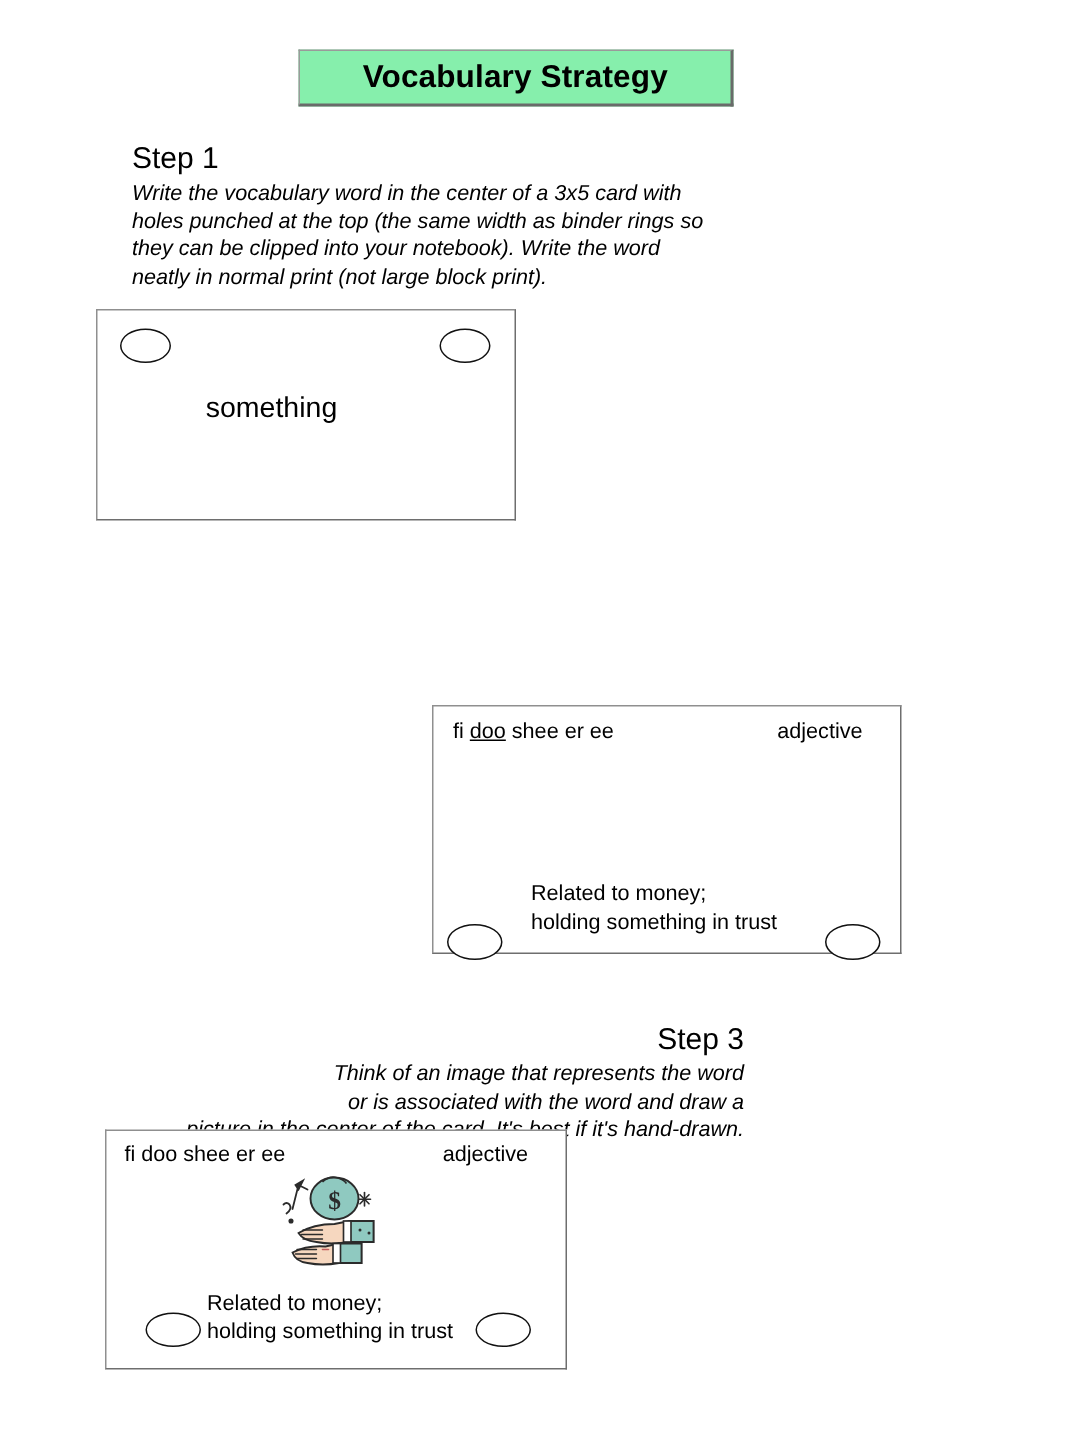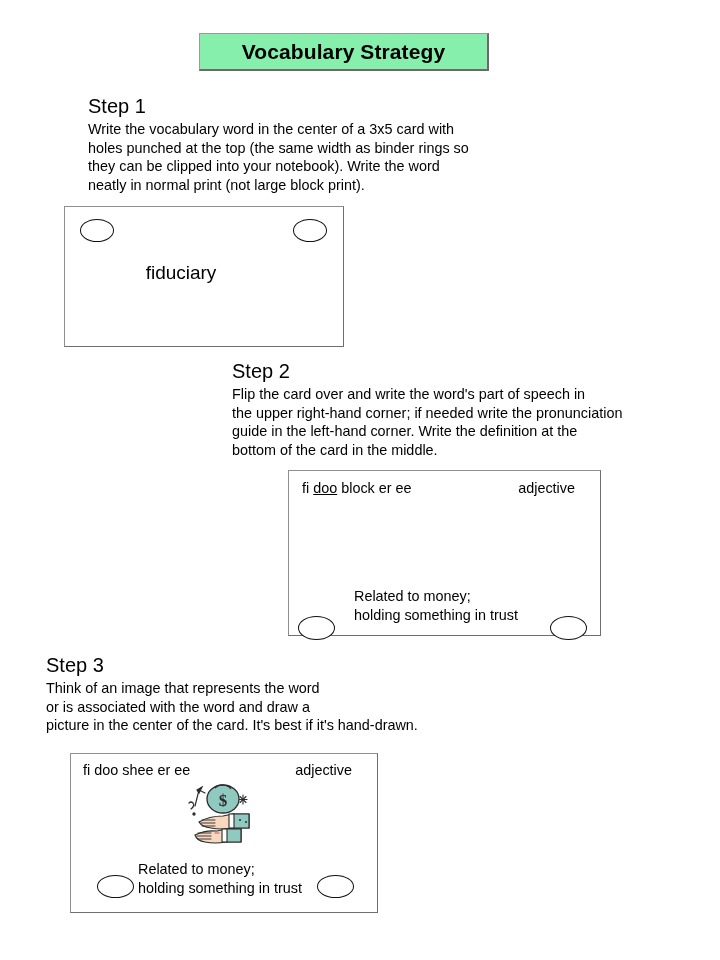--- a/index.html
+++ b/index.html
@@ -52,25 +52,26 @@
     font-weight: normal;
     line-height: 1.15;
     margin: 0 0 2px 0;
     white-space: nowrap;
   }
   .step-body {
     font-size: 14.4px;
     line-height: 1.30;
     margin: 0;
     white-space: pre-line;
+    font-style: italic;
   }
 
   #step1 { position: absolute; left: 64px;  top: 95px;  width: 470px; margin-left: 24px; }
   #step2 { position: absolute; left: 232px; top: 360px; width: 450px; }
-  #step3 { position: absolute; left: 46px;  top: 654px; width: 450px; }
+  #step3 { position: absolute; left: 46px;  top: 682px; width: 450px; text-align: right; }
   #step4 { position: absolute; left: 432px; top: 806px; width: 250px; }
 
   
   .card {
     position: absolute;
     box-sizing: border-box;
     border: 1px solid #8f8f8f;
     border-right-color: #6e6e6e;
     border-bottom-color: #6e6e6e;
     background: #ffffff;
@@ -197,33 +198,26 @@
     <p class="step-heading">Step 1</p>
     <p class="step-body">Write the vocabulary word in the center of a 3x5 card with
 holes punched at the top (the same width as binder rings so
 they can be clipped into your notebook).  Write the word
 neatly in normal print (not large block print).</p>
   </div>
 
   <div class="card" id="card-front">
     <span class="hole left"></span>
     <span class="hole right"></span>
-    <div class="vocab-word">fiduciary</div>
-  </div>
-
-  <div id="step2">
-    <p class="step-heading">Step 2</p>
-    <p class="step-body">Flip the card over and write the word's part of speech in
-the upper right-hand corner; if needed write the pronunciation
-guide in the left-hand corner.  Write the definition at the
-bottom of the card in the middle.</p>
-  </div>
+    <div class="vocab-word">something</div>
+  </div>
+
 
   <div class="card" id="card-back">
-    <div class="pron"><span>fi </span><u class="pron-stress">doo</u><span> block er ee</span></div>
+    <div class="pron"><span>fi </span><u class="pron-stress">doo</u><span> shee er ee</span></div>
     <div class="pos">adjective</div>
     <div class="definition">Related to money;
 holding something in trust</div>
     <span class="hole left"></span>
     <span class="hole right"></span>
   </div>
 
   <div id="step3">
     <p class="step-heading">Step 3</p>
     <p class="step-body">Think of an image that represents the word

